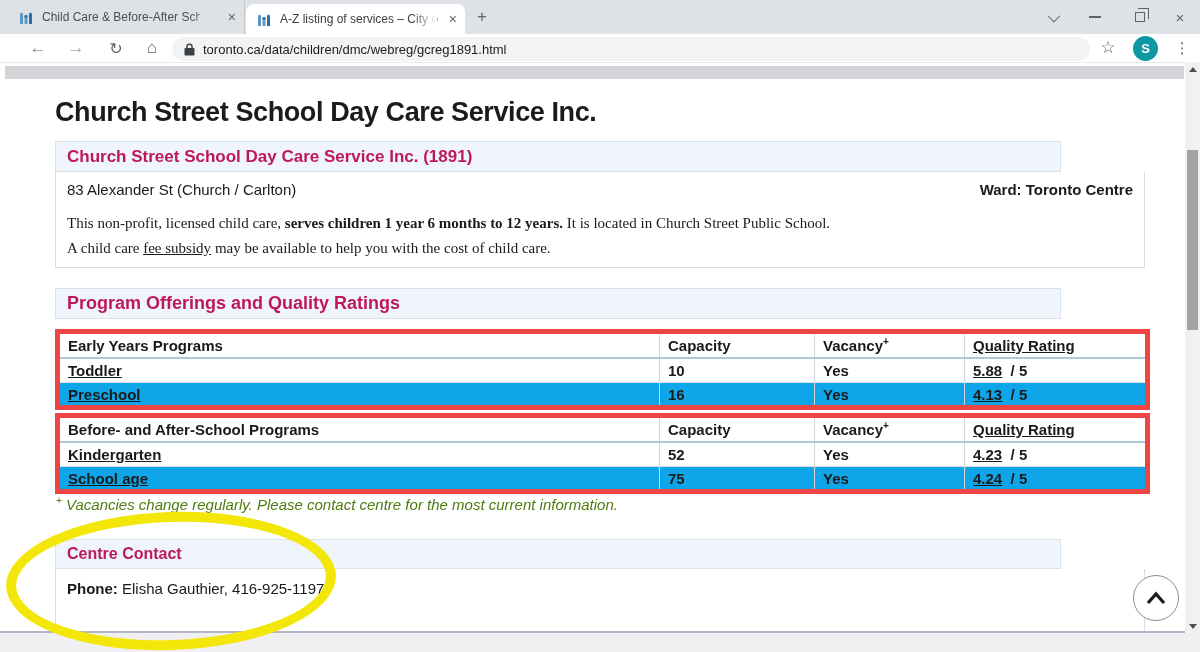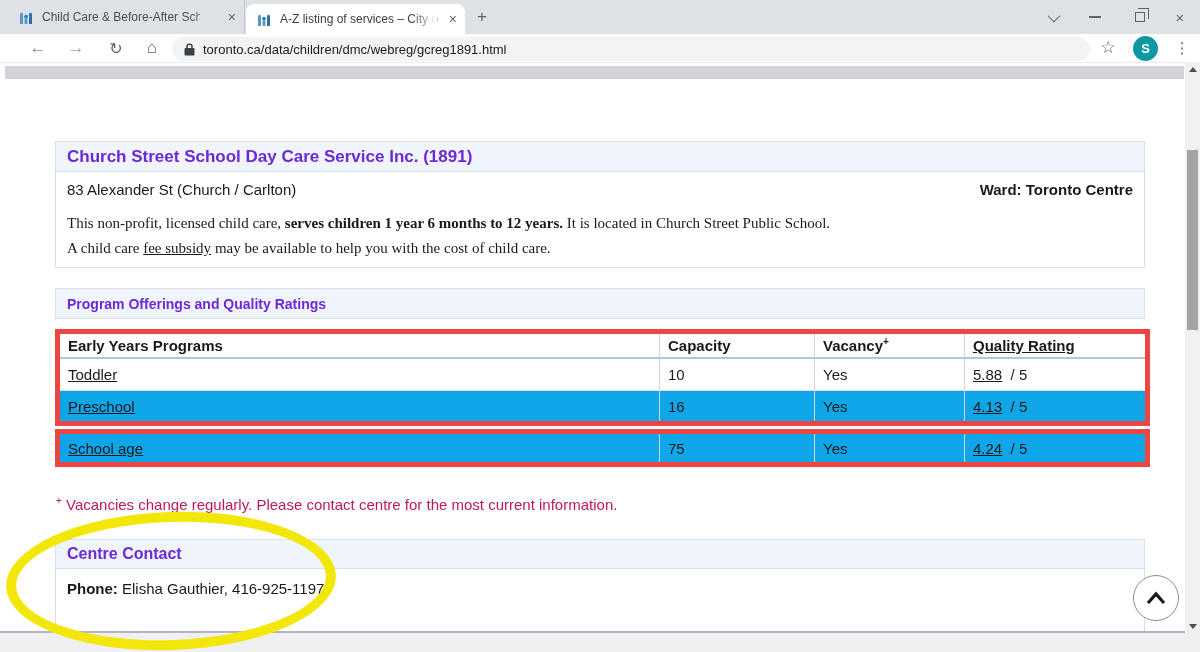--- a/index.html
+++ b/index.html
@@ -38,45 +38,45 @@
   .omnibox .url { font-size:13px; color:#202124; }
   .star { position:absolute; left:1094px; top:0; width:28px; height:28px; text-align:center; line-height:28px; font-size:17px; color:#5f6368; }
   .avatar { position:absolute; left:1133px; top:2px; width:25px; height:25px; border-radius:50%; background:#0e98a4; color:#ffffff;
     font-size:13px; font-weight:bold; text-align:center; line-height:25px; }
   .kebab { position:absolute; left:1170px; top:0; width:24px; height:28px; text-align:center; line-height:28px; font-size:15px; color:#5f6368; }
 
   
   .greybar { position:absolute; left:5px; top:66px; width:1179px; height:13px; background:#d2d4d7; }
   .h1 { position:absolute; left:55px; top:97px; font-size:27px; font-weight:bold; color:#1b1b1b; letter-spacing:-0.4px; }
 
-  .panel-hdr { position:absolute; left:55px; width:1090px; background:#eff5fb; border:1px solid #d9e1e8;
-    display:flex; align-items:center; padding-left:11px; font-weight:bold; color:#6d28d9; }
+  .panel-hdr { position:absolute; left:55px; width:1006px; background:#eff5fb; border:1px solid #d9e1e8;
+    display:flex; align-items:center; padding-left:11px; font-weight:bold; color:#be185d; }
   .ph1 { top:141px; height:31px; font-size:17px; }
-  .ph2 { top:288px; height:31px; font-size:14px; }
+  .ph2 { top:288px; height:31px; font-size:18px; }
   .ph3 { top:539px; height:30px; font-size:16px; }
 
   .panel-body { position:absolute; left:55px; width:1090px; background:#ffffff; border:1px solid #dadde0; border-top:none; }
   .pb1 { top:172px; height:96px; padding:9px 11px; font-size:15px; color:#1a1a1a; }
   .pb1 .row1 { display:flex; justify-content:space-between;align-items:flex-end; }
   .pb1 .ward { font-weight:bold; }
   .pb1 .desc { margin-top:13px; line-height:25px;font-family:Liberation Serif, serif; }
   .bold { font-weight:bold; }
   .lnk { color:#1a1a1a; text-decoration:underline; cursor:pointer; }
 
   .tblwrap { position:absolute; left:55px; top:329px; width:1090px; font-size:15px; color:#1a1a1a; }
   table.ptable { width:1090px; border-collapse:collapse; border:5px solid #ef4444; table-layout:fixed; }
   table.t2 { margin-top:3px; }
-  .ptable th, .ptable td { border-right:1px solid #d3d6d9; padding:2px 8px; text-align:left; font-size:15px; font-weight:normal; height:33px; }
+  .ptable th, .ptable td { border-right:1px solid #d3d6d9; padding:2px 8px; text-align:left; font-size:15px; font-weight:bold; height:25px; }
   .ptable th:last-child, .ptable td:last-child { border-right:none; }
   .ptable tr.hrow th { font-weight:bold; border-bottom:2px solid #abc9db; height:26px; }
   .ptable tr.drow td { border-top:1px solid #dddfe1; }
   .ptable tr.alt td { background:#0ea5e9; }
   sup.sp { font-size:10px; vertical-align:super; line-height:0; }
 
-  .footnote { position:absolute; left:56px; top:496px; font-size:15px; color:#be185d; }
+  .footnote { position:absolute; left:56px; top:496px; font-size:15px; color:#4d7c0f;font-style:italic; }
 
   .pb3 { top:569px; height:62px; border-bottom:none; padding:9px 11px 0 11px; font-size:15px; color:#1a1a1a; line-height:21px; }
 
   
   .ellipse { position:absolute; left:6px; top:512px; width:330px; height:138px; border:10px solid #f3e70a;
     border-radius:50%; transform:rotate(-2deg); z-index:30; pointer-events:none; }
 
   
   .scrolltop { position:absolute; left:1133px; top:575px; width:46px; height:46px; border:1.5px solid #878d92; border-radius:50%;
     background:#ffffff; display:flex; align-items:center; justify-content:center; z-index:20; }
@@ -148,20 +148,21 @@
       </svg>
       <span class="url">toronto.ca/data/children/dmc/webreg/gcreg1891.html</span>
     </div>
     <div class="star">☆</div>
     <div class="avatar">S</div>
     <div class="kebab">⋮</div>
   </div>
 
   <div class="greybar"></div>
 
+  <div class="h1">Church Street School Day Care Service Inc.</div>
 
   <div class="panel-hdr ph1">Church Street School Day Care Service Inc. (1891)</div>
   <div class="panel-body pb1">
     <div class="row1">
       <span>83 Alexander St  (Church / Carlton)</span>
       <span class="ward">Ward: Toronto Centre</span>
     </div>
     <div class="desc">
       <div>
         <span>This non-profit, licensed child care, </span><span class="bold">serves children 1 year 6 months to 12 years.</span><span> It is located in Church Street Public School.</span>
@@ -205,20 +206,32 @@
       </table>
 
     <table class="ptable t2">
       <colgroup>
           <col style="width:602px">
           <col style="width:155px">
           <col style="width:150px">
           <col style="width:183px">
         </colgroup>
       <tbody>
+          <tr class="hrow">
+        <th>Before- and After-School Programs</th>
+        <th>Capacity</th>
+        <th><span>Vacancy</span><sup class="sp bold">+</sup></th>
+        <th><a class="lnk">Quality Rating</a></th>
+      </tr>
+      <tr class="drow">
+        <td><a class="lnk">Kindergarten</a></td>
+        <td>52</td>
+        <td>Yes</td>
+        <td><a class="lnk">4.23</a>&nbsp; <span>/ 5</span></td>
+      </tr>
       <tr class="drow alt">
         <td><a class="lnk">School age</a></td>
         <td>75</td>
         <td>Yes</td>
         <td><a class="lnk">4.24</a>&nbsp; <span>/ 5</span></td>
       </tr>
     </tbody>
       </table>
   </div>
 

